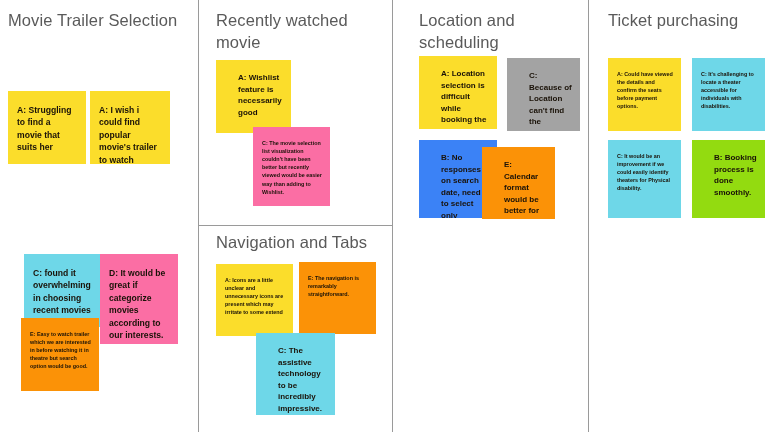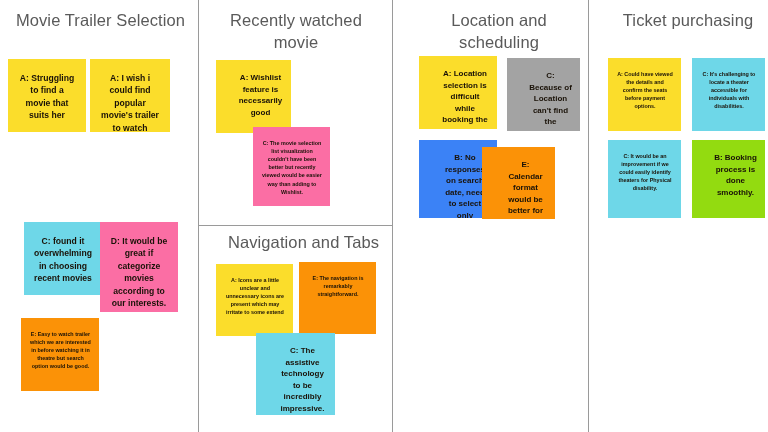--- a/index.html
+++ b/index.html
@@ -7,21 +7,20 @@
     padding: 0;
     background: #ffffff;
   }
   #board {
     position: relative;
     width: 768px;
     height: 432px;
     background: #ffffff;
     font-family: "Liberation Sans", sans-serif;
     overflow: hidden;
-    text-align: center;
   }
   .vdiv {
     position: absolute;
     top: 0;
     width: 1px;
     height: 432px;
     background: #9a9a9a;
   }
   .hdiv {
     position: absolute;
@@ -44,21 +43,21 @@
     color: #1a1208;
     font-family: "Liberation Sans", sans-serif;
     font-weight: bold;
     line-height: 1.34;
     overflow: hidden;
     word-wrap: break-word;
   }
   .note .txt {
     display: block;
   }
-  .sz-lg { font-size: 8.6px; padding: 13px 9px 6px 9px; line-height: 1.45; }
+  .sz-lg { font-size: 8.6px; padding: 13px 9px 6px 9px; line-height: 1.45; margin-top: 32px; }
   .sz-md { font-size: 8.0px; padding: 12px 8px 6px 22px; line-height: 1.45; }
   .sz-sm { font-size: 5.4px; padding: 12px 8px 6px 9px; line-height: 1.5; }
 </style>
 </head>
 <body>
 
 <div id="board">
 
   <div class="vdiv" style="left:198px"></div>
   <div class="vdiv" style="left:392px"></div>

